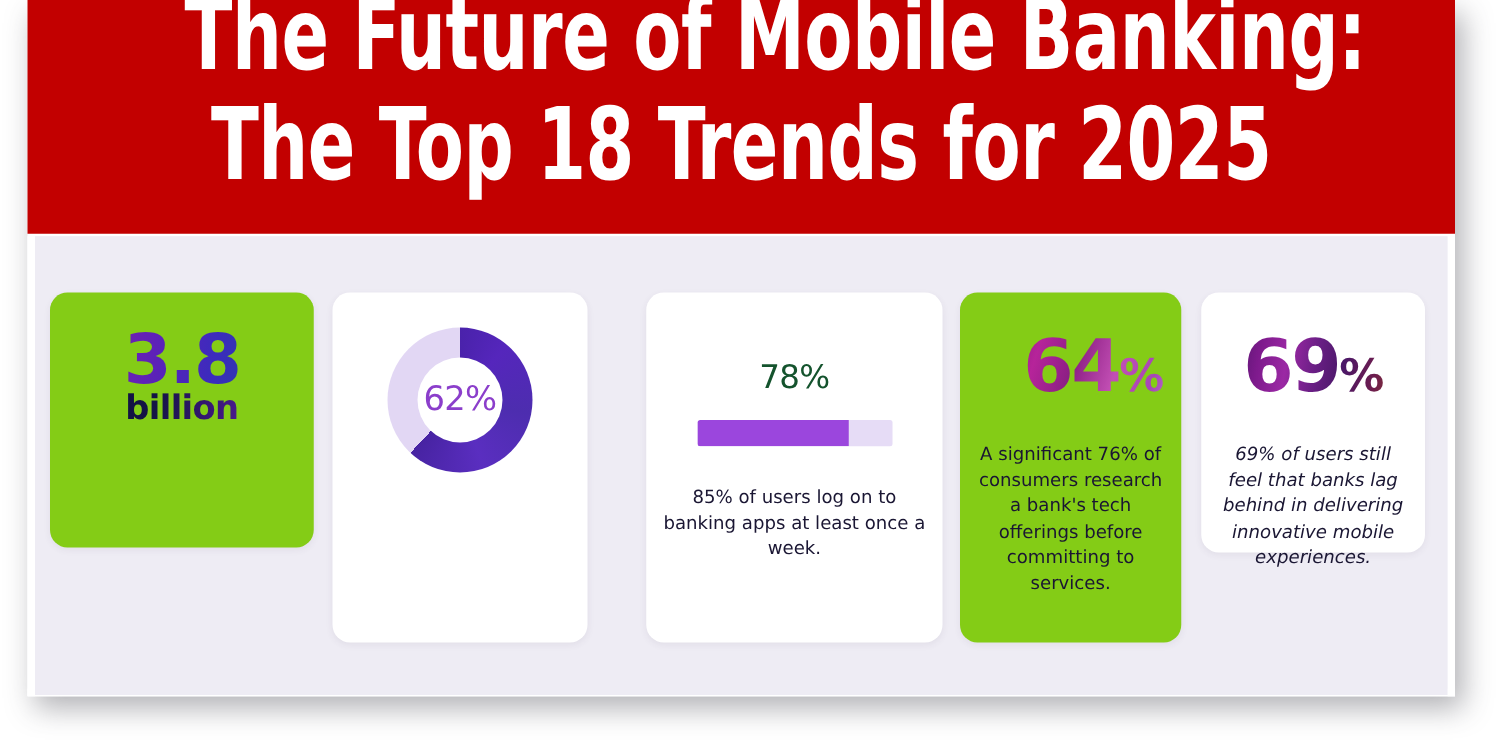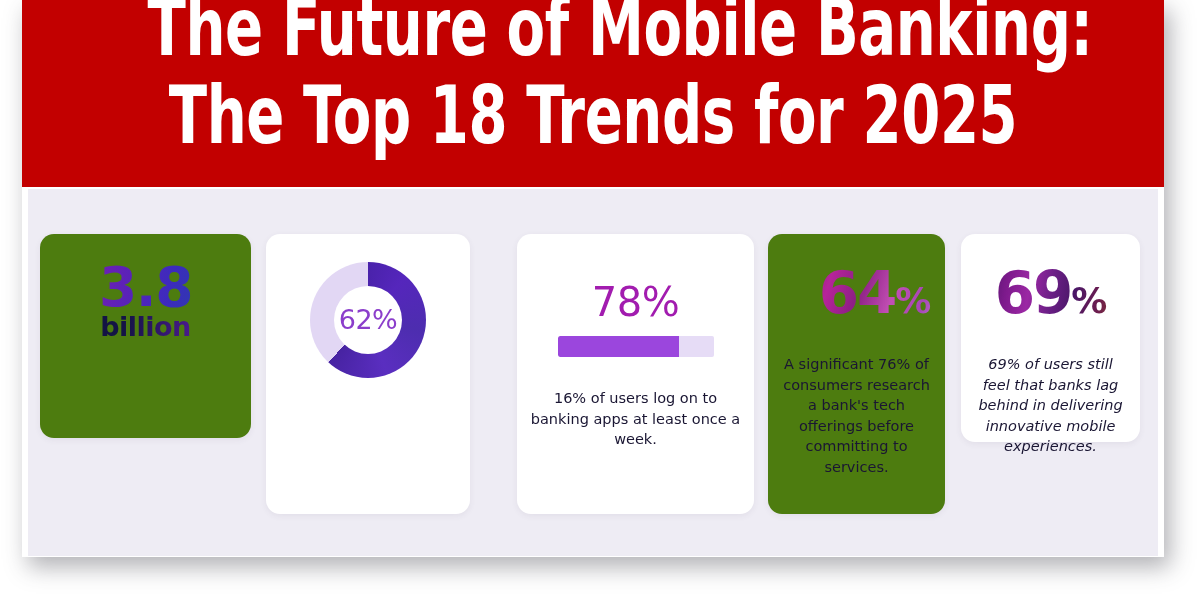--- a/index.html
+++ b/index.html
@@ -93,21 +93,21 @@
     top: 234px;
     width: 1100px;
     height: 280px;
   }
   .card {
     position: absolute;
     border-radius: 14px;
     box-sizing: border-box;
     box-shadow: 0 2px 6px rgba(70, 60, 90, 0.07);
   }
-  .card.tinted { background: #4d7c0f; }
+  .card.tinted { background: #84cc16; }
   .card.plain  { background: #ffffff; }
 
   .card-text {
     position: absolute;
     left: 12px;
     right: 12px;
     text-align: center;
     color: #1a1633;
     font-size: 14.5px;
     line-height: 20.5px;
@@ -190,23 +190,23 @@
   #card-2 .card-text { top: 176px; }
 
   
   #card-3 { left: 477px; top: 0px; width: 237px; height: 280px; }
   .bar-value {
     position: absolute;
     left: 0; right: 0;
     top: 50px;
     text-align: center;
     font-family: "DejaVu Sans", "Liberation Sans", sans-serif;
-    font-size: 40px;
+    font-size: 26px;
     line-height: 36px;
-    color: #a21caf;
+    color: #14532d;
     letter-spacing: -0.5px;
   }
   .bar-track {
     position: absolute;
     left: 50%;
     top: 102px;
     width: 156px;
     height: 21px;
     margin-left: -78px;
     border-radius: 2px;
@@ -293,21 +293,21 @@
         <div class="donut-hole"></div>
         <div class="donut-label">62%</div>
       </div>
     </div>
 
     <div class="card plain" id="card-3">
       <div class="bar-value">78%</div>
       <div class="bar-track">
         <div class="bar-fill" id="bar-fill" style="width: 78%;"></div>
       </div>
-      <div class="card-text">16% of users log on to banking apps at least once a week.</div>
+      <div class="card-text">85% of users log on to banking apps at least once a week.</div>
     </div>
 
     <div class="card tinted" id="card-4">
       <div class="pct-heading" id="pct-64"><span>64</span><span class="sign">%</span></div>
       <div class="card-text">A significant 76% of consumers research a bank's tech offerings before committing to services.</div>
     </div>
 
     <div class="card plain" id="card-5">
       <div class="pct-heading" id="pct-69"><span>69</span><span class="sign">%</span></div>
       <div class="card-text">69% of users still feel that banks lag behind in delivering innovative mobile experiences.</div>

